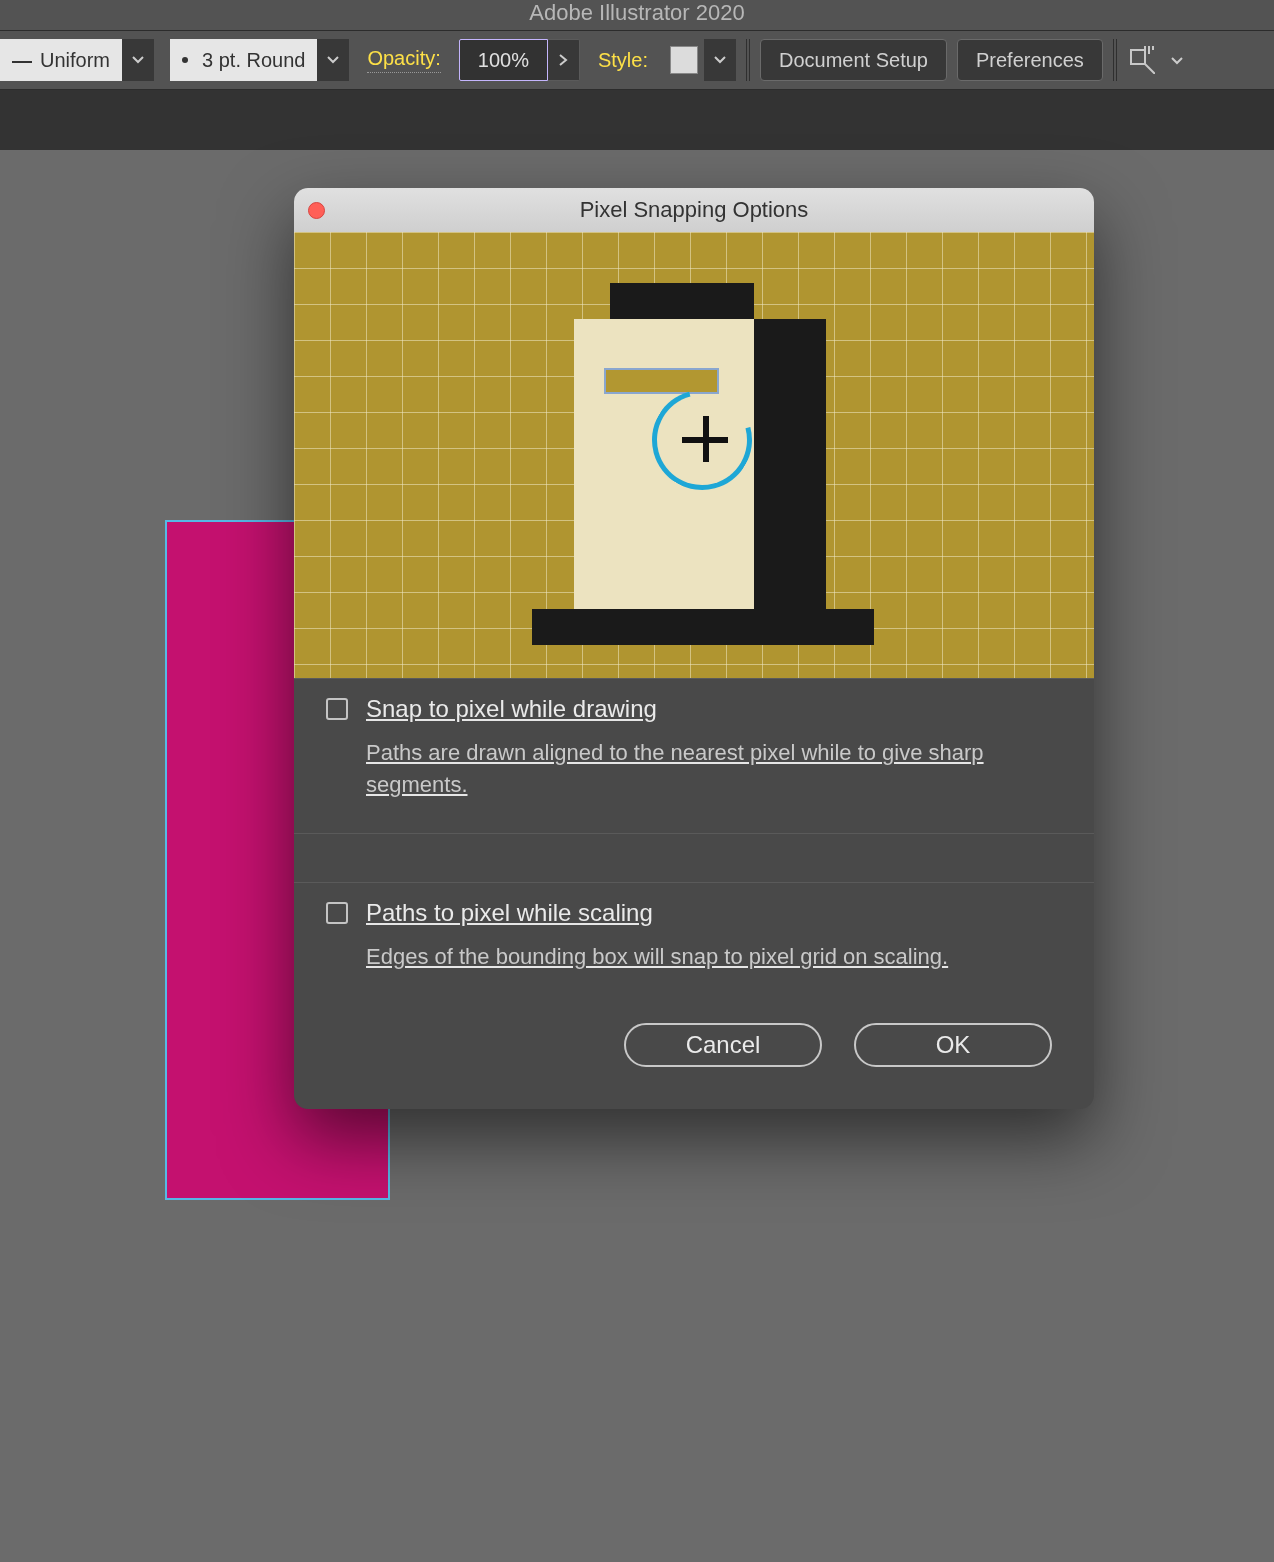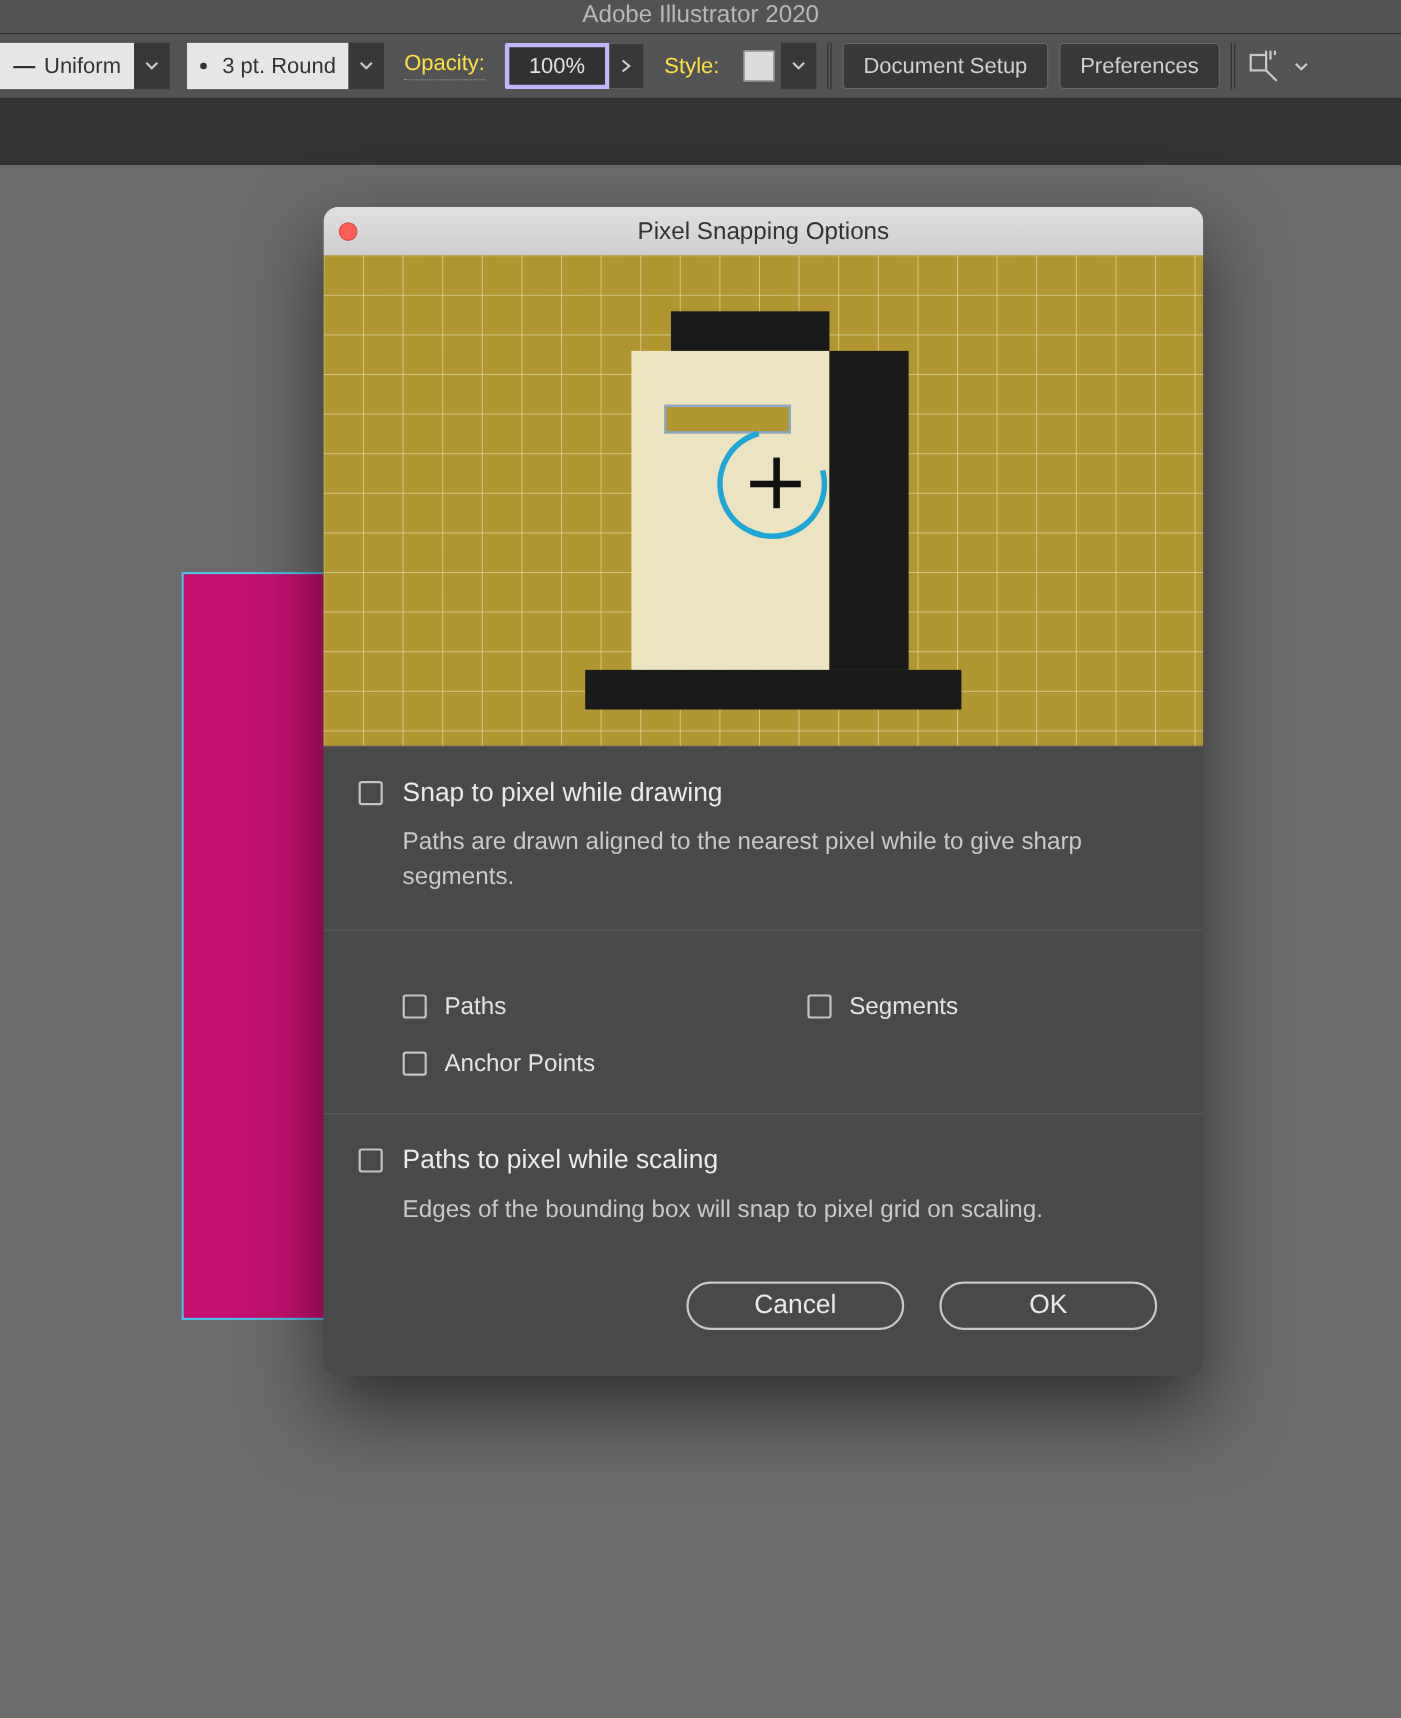--- a/index.html
+++ b/index.html
@@ -45,21 +45,21 @@
 .pxblock.base { left:238px; top:377px; width:342px; height:36px; }
 .body-rect { position:absolute; left:280px; top:87px; width:180px; height:290px; background:#ece3c0; }
 .sel-rect{ position:absolute; left:310px; top:136px; width:115px; height:26px; background:#b29731; border:2px solid #89a6cf; }
 .cursor-ring{ position:absolute; left:358px; top:158px; width:100px; height:100px; border:5px solid #1ea7d6; border-radius:50%; border-top-color:transparent; transform:rotate(30deg);}
 .cursor-plus{ position:absolute; left:388px; top:184px; width:46px; height:46px; }
 .cursor-plus::before, .cursor-plus::after{ content:""; position:absolute; background:#111; }
 .cursor-plus::before{ left:21px; top:0; width:6px; height:46px; }
 .cursor-plus::after{ top:21px; left:0; height:6px; width:46px; }
 
 
-.section { padding:28px 32px 32px 32px; border-top:1px solid #5a5a5a; color:#e6e6e6; }
+.section { padding:16px 32px 32px 32px; border-top:1px solid #5a5a5a; color:#e6e6e6;text-decoration:underline; }
 .section:first-of-type{ border-top:none; }
 .opt-row { display:flex; align-items:flex-start; gap:18px; }
 .chk { width:22px; height:22px; border:2px solid #c4c4c4; border-radius:3px; flex-shrink:0; margin-top:3px; background:transparent; cursor:pointer; }
 .opt-title { font-size:24px; color:#eaeaea; margin-bottom:14px; }
 .opt-desc{ font-size:22px; color:#c9c9c9; line-height:1.45; }
 .sub-opts{ display:grid; grid-template-columns:1fr 1fr; gap:26px 40px; margin-top:28px; padding-left:40px; }
 .sub-item{ display:flex; align-items:center; gap:16px; font-size:22px; color:#e3e3e3;}
 .sub-item .chk{ margin-top:0; }
 
 .btn-row{ display:flex; gap:32px; justify-content:flex-end; padding:18px 42px 42px 0; }
@@ -96,21 +96,21 @@
     </span>
     <span class="ctl-drop">
       <svg width="12" height="8" viewBox="0 0 12 8">
           <path d="M1 1l5 5 5-5" stroke="#ccc" stroke-width="2" fill="none"></path>
         </svg>
     </span>
   </div>
 
   <span class="ctl-label underline-dotted">Opacity:</span>
   <div class="ctl-group">
-    <span style="background:#323232;border:4px solid #c4b5fd;color:#e0e0e0;height:42px;display:flex;align-items:center;padding:0 18px;font-size:20px;border-radius:2px 0 0 2px">100%</span>
+    <span style="background:#323232;border:1px solid #c4b5fd;color:#e0e0e0;height:42px;display:flex;align-items:center;padding:0 18px;font-size:20px;border-radius:2px 0 0 2px">100%</span>
     <span class="ctl-drop" style="border:1px solid #5a5a5a;border-left:none;border-radius:0 2px 2px 0">
       <svg width="10" height="14" viewBox="0 0 10 14">
           <path d="M2 2l6 5-6 5" stroke="#ccc" stroke-width="2" fill="none"></path>
         </svg>
     </span>
   </div>
 
   <span class="ctl-label">Style:</span>
   <div class="ctl-group">
     <span class="style-swatch"></span>
@@ -175,34 +175,20 @@
     <div class="opt-row">
       <span class="chk"></span>
       <div style="flex:1">
         <div class="opt-title">Snap to pixel while drawing</div>
         <div class="opt-desc">Paths are drawn aligned to the nearest pixel while to give sharp segments.</div>
       </div>
     </div>
   </div>
 
   <div class="section">
-    <div class="sub-opts">
-      <div class="sub-item">
-        <span class="chk"></span>
-        <span>Paths</span>
-      </div>
-      <div class="sub-item">
-        <span class="chk"></span>
-        <span>Segments</span>
-      </div>
-      <div class="sub-item">
-        <span class="chk"></span>
-        <span>Anchor Points</span>
-      </div>
-    </div>
   </div>
 
   <div class="section">
     <div class="opt-row">
       <span class="chk"></span>
       <div style="flex:1">
         <div class="opt-title">Paths to pixel while scaling</div>
         <div class="opt-desc">Edges of the bounding box will snap to pixel grid on scaling.</div>
       </div>
     </div>

